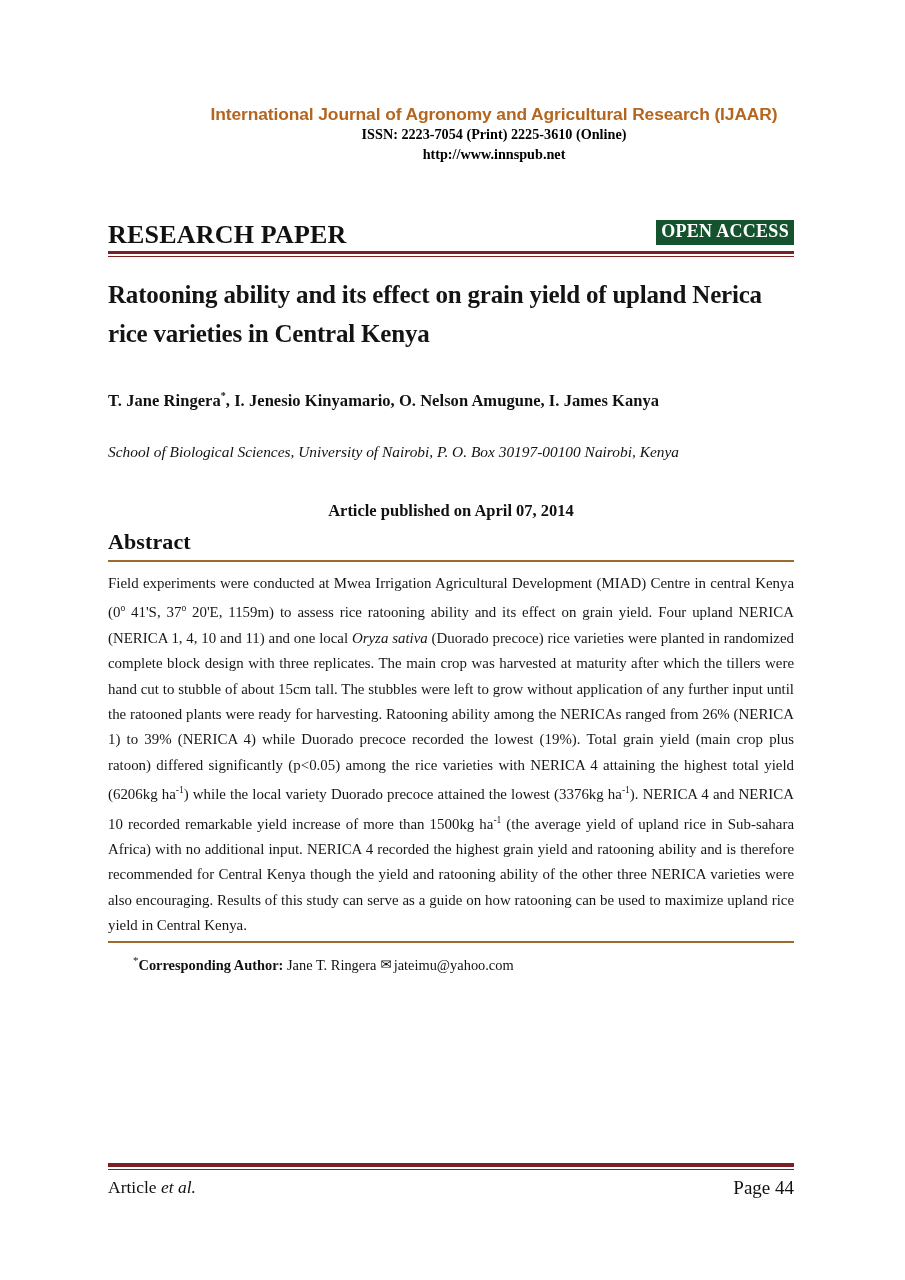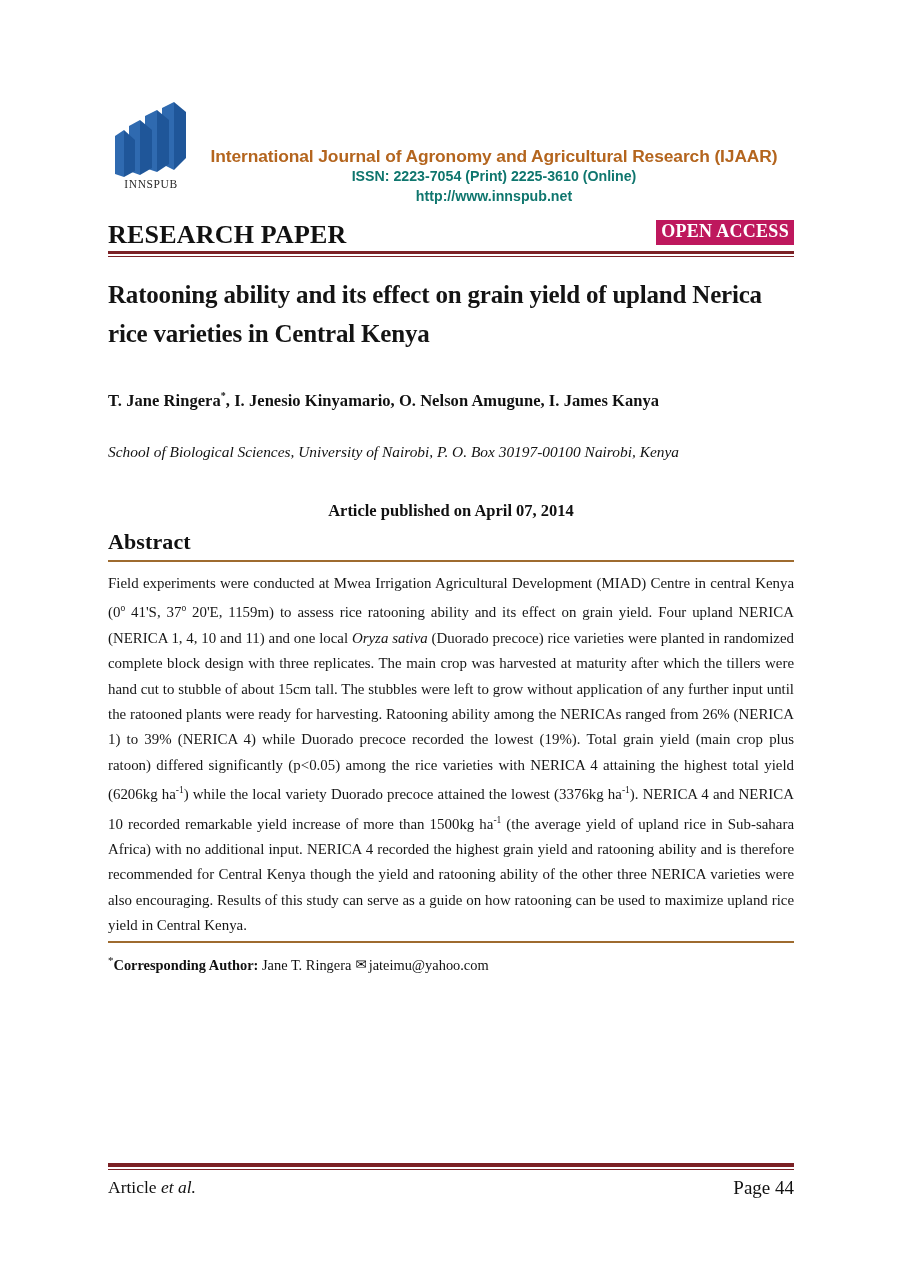--- a/index.html
+++ b/index.html
@@ -59,32 +59,32 @@
   }
   .journal-block {
     position: absolute;
     left: 86px;
     top: 8px;
     width: 600px;
     text-align: center;
     color: #b5651d;
     font-family: "Liberation Sans", "DejaVu Sans", sans-serif;
     font-weight: bold;
-    margin-top: 42px;
   }
   .journal-title {
     font-size: 17.4px;
     line-height: 21px;
     color: #b4651e;
     letter-spacing: -0.1px;
   }
   .journal-line {
     font-size: 14.2px;
     line-height: 19.5px;
-    color: #0f766e;
+    color: #000000;
+    font-family: Liberation Serif, serif;
   }
 
   
   .rp-row {
     position: relative;
     height: 28px;
     margin-top: 6px;
   }
   .rp-label {
     position: absolute;
@@ -92,21 +92,21 @@
     top: 0;
     font-size: 26px;
     font-weight: bold;
     letter-spacing: 0.2px;
     color: #111;
   }
   .open-access {
     position: absolute;
     right: 0;
     top: 0px;
-    background: #be185d;
+    background: #14532d;
     color: #ffffff;
     font-size: 18px;
     font-weight: bold;
     letter-spacing: 0.3px;
     padding: 1px 5px 3px 5px;
     line-height: 21px;
     font-family: "Liberation Serif", "DejaVu Serif", serif;
   }
 
   .rule-double-maroon {
@@ -189,20 +189,21 @@
 
   .rule-brown-bottom {
     border-top: 2.2px solid #9e6b2f;
     margin-top: 2px;
   }
 
   .corresponding {
     font-size: 14.4px;
     margin-top: 7px;
     line-height: 20px;
+    margin-left: 25px;
   }
   .corresponding .star {
     font-size: 11px;
     vertical-align: super;
   }
   .corresponding .ca-label { font-weight: bold; }
   .env-icon {
     font-size: 13.5px;
     margin: 0 2px 0 4px;
   }
@@ -238,33 +239,20 @@
     font-size: 19px;
   }
 </style>
 </head>
 <body>
 
 <div class="page">
   <div class="content">
 
     <div class="masthead">
-      <div class="logo-wrap">
-        <svg class="logo-mark" viewBox="0 0 78 84">
-          <path d="M62 4 L74 14 L74 60 L62 72 Z" fill="#1f5699"></path>
-          <path d="M50 10 L62 4 L62 72 L50 66 Z" fill="#2f6ab0"></path>
-          <path d="M45 12 L57 22 L57 66 L45 74 Z" fill="#1f5699"></path>
-          <path d="M33 18 L45 12 L45 74 L33 70 Z" fill="#2f6ab0"></path>
-          <path d="M28 22 L40 32 L40 70 L28 77 Z" fill="#1f5699"></path>
-          <path d="M17 28 L28 22 L28 77 L17 73 Z" fill="#2f6ab0"></path>
-          <path d="M12 32 L23 42 L23 73 L12 79 Z" fill="#1f5699"></path>
-          <path d="M3 38 L12 32 L12 79 L3 76 Z" fill="#2f6ab0"></path>
-        </svg>
-        <div class="logo-text">INNSPUB</div>
-      </div>
       <div class="journal-block">
         <div class="journal-title">International Journal of Agronomy and Agricultural Research (IJAAR)</div>
         <div class="journal-line">ISSN: 2223-7054 (Print) 2225-3610 (Online)</div>
         <div class="journal-line">http://www.innspub.net</div>
       </div>
     </div>
 
     <div class="rp-row">
       <div class="rp-label">RESEARCH PAPER</div>
       <div class="open-access">OPEN ACCESS</div>

